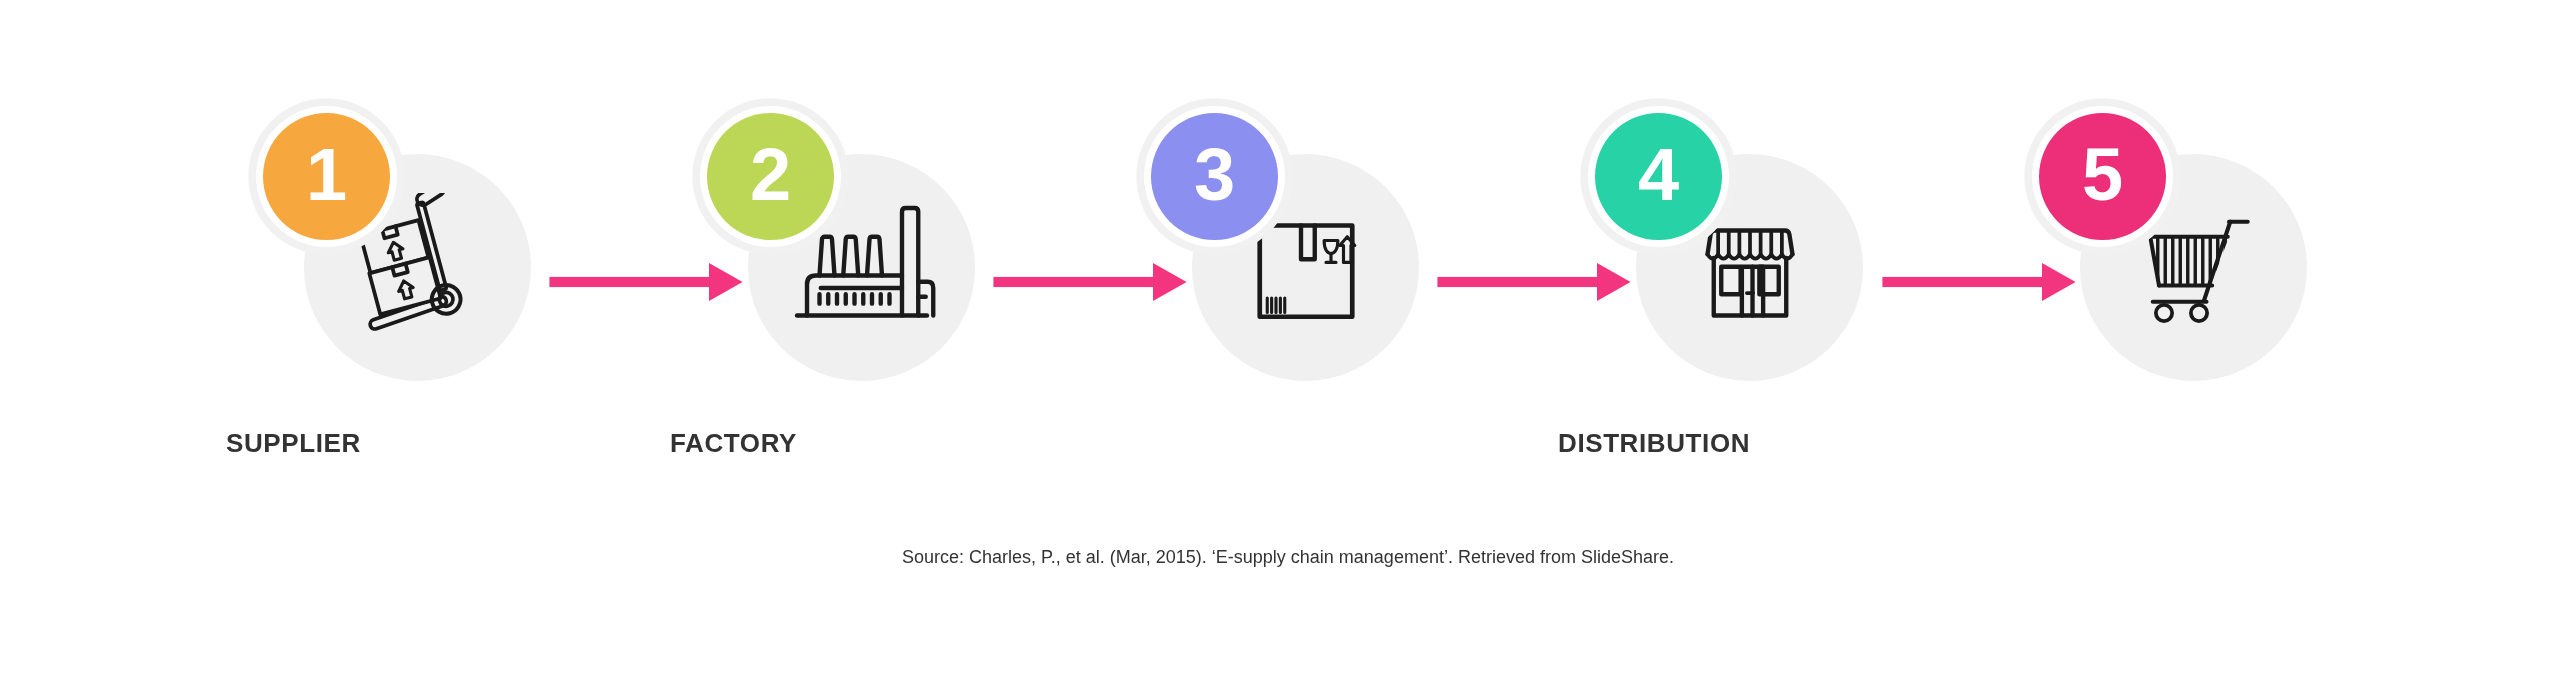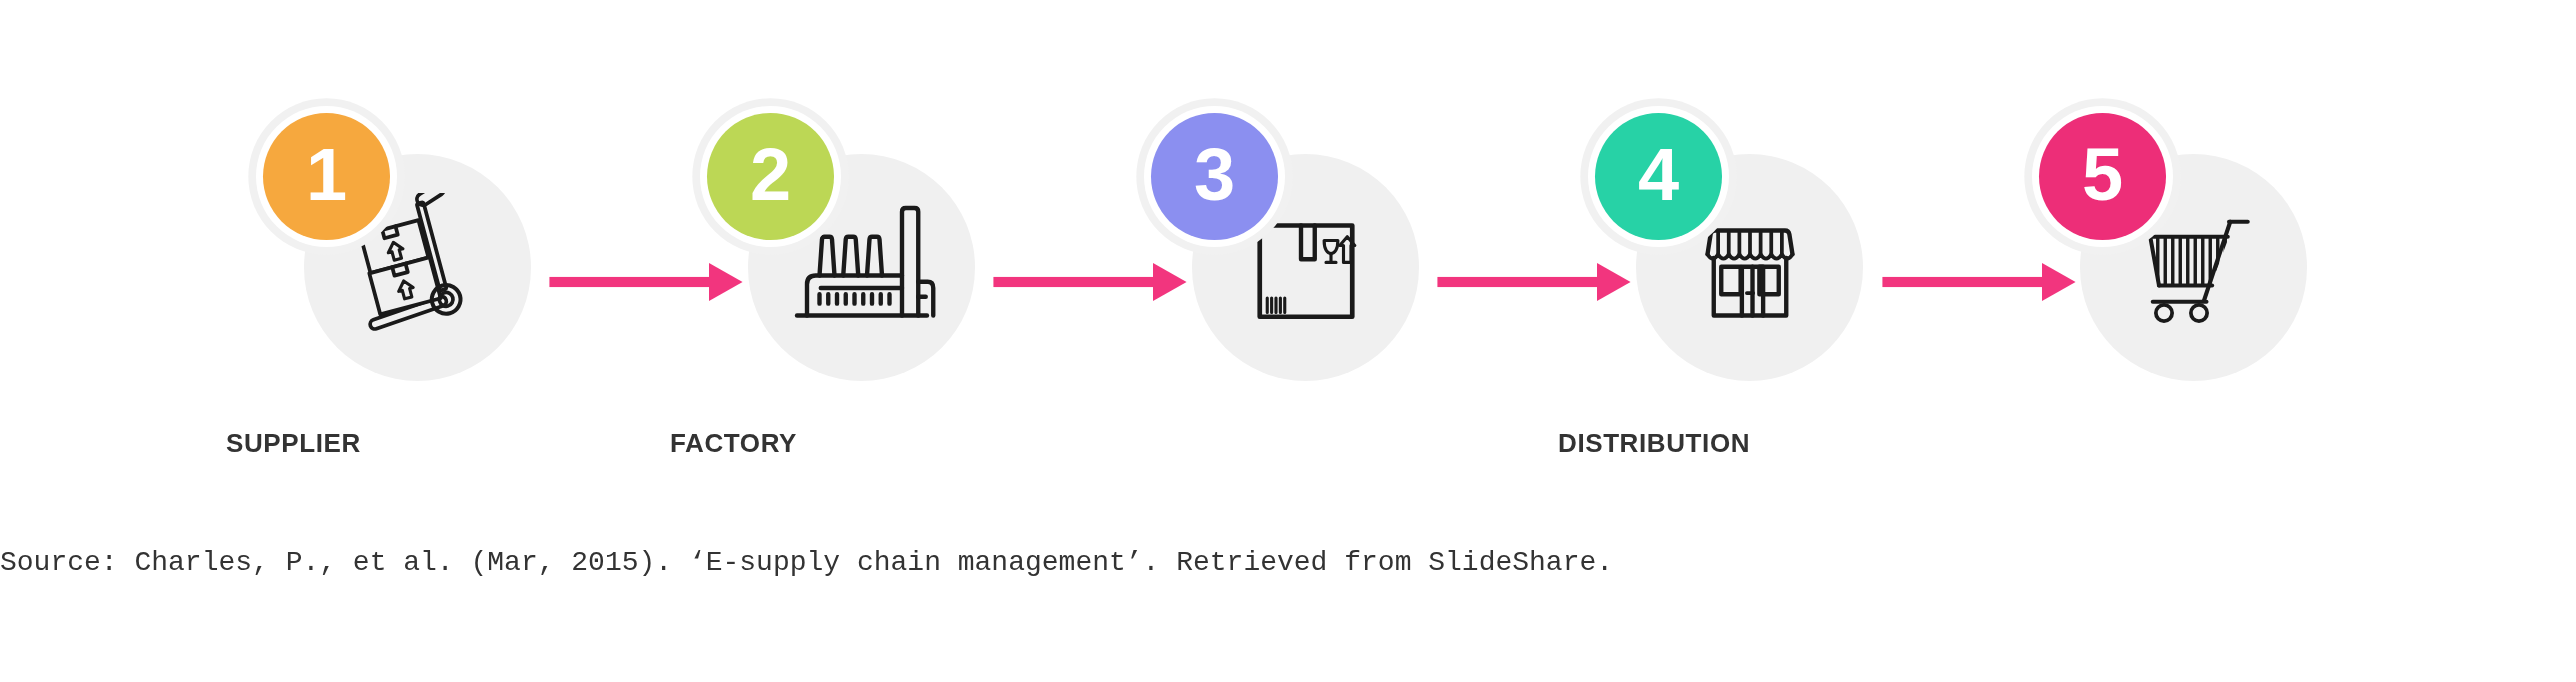--- a/index.html
+++ b/index.html
@@ -29,22 +29,22 @@
     color:#ffffff;font-size:74px;font-weight:700;line-height:1;
     transform:translateY(-2.5px);
   }
   .step-label{
     position:absolute;top:428px;width:382px;text-align:left;
     font-size:26px;font-weight:700;letter-spacing:0.6px;color:var(--label);
     z-index:2;
   }
   .flow-arrow{position:absolute;top:263px;width:194px;height:38px;z-index:1;}
   .source-line{
-    position:absolute;top:547px;left:0;width:100%;text-align:left;
-    font-size:28px;color:var(--label);font-family:Liberation Mono, monospace;
+    position:absolute;top:547px;left:0;width:100%;text-align:center;
+    font-size:18px;color:var(--label);
   }
   .icon svg{display:block;}
   .icon path,.icon rect,.icon circle{
     stroke:var(--stroke);fill:none;
     stroke-linecap:round;stroke-linejoin:round;
   }
   .icon .occlude{fill:var(--circle-bg);}
 </style>
 </head>
 <body>

